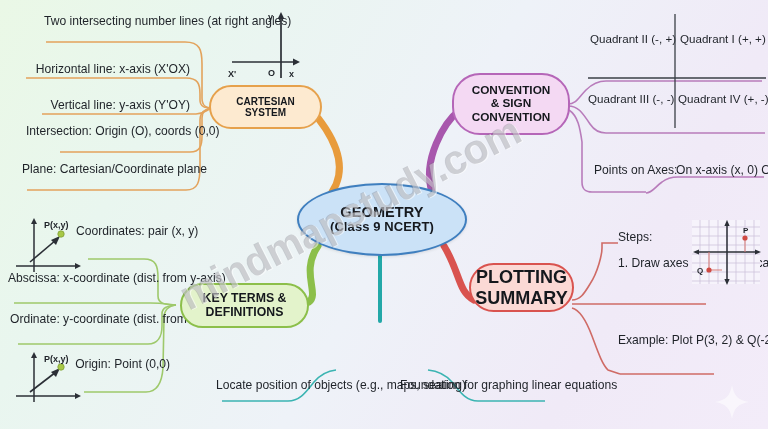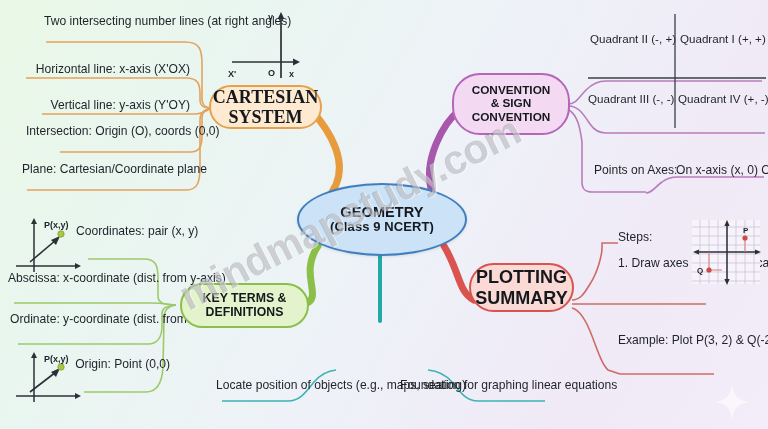--- a/index.html
+++ b/index.html
@@ -71,22 +71,21 @@
     z-index: 35;
   }
   #center-node .sub { font-size: 13px; }
 
   #node-cartesian {
     left: 209px; top: 85px;
     width: 113px; height: 44px;
     border-radius: 22px;
     background: #fdead0;
     border: 2px solid #e6a14c;
-    font-size: 18px;
-    font-family: Liberation Serif, serif;
+    font-size: 10px;
   }
   #node-quadrants {
     left: 452px; top: 73px;
     width: 118px; height: 62px;
     border-radius: 28px;
     background: #f4d9f3;
     border: 2px solid #b566b8;
     font-size: 11.8px;
   }
   #node-keyterms {

